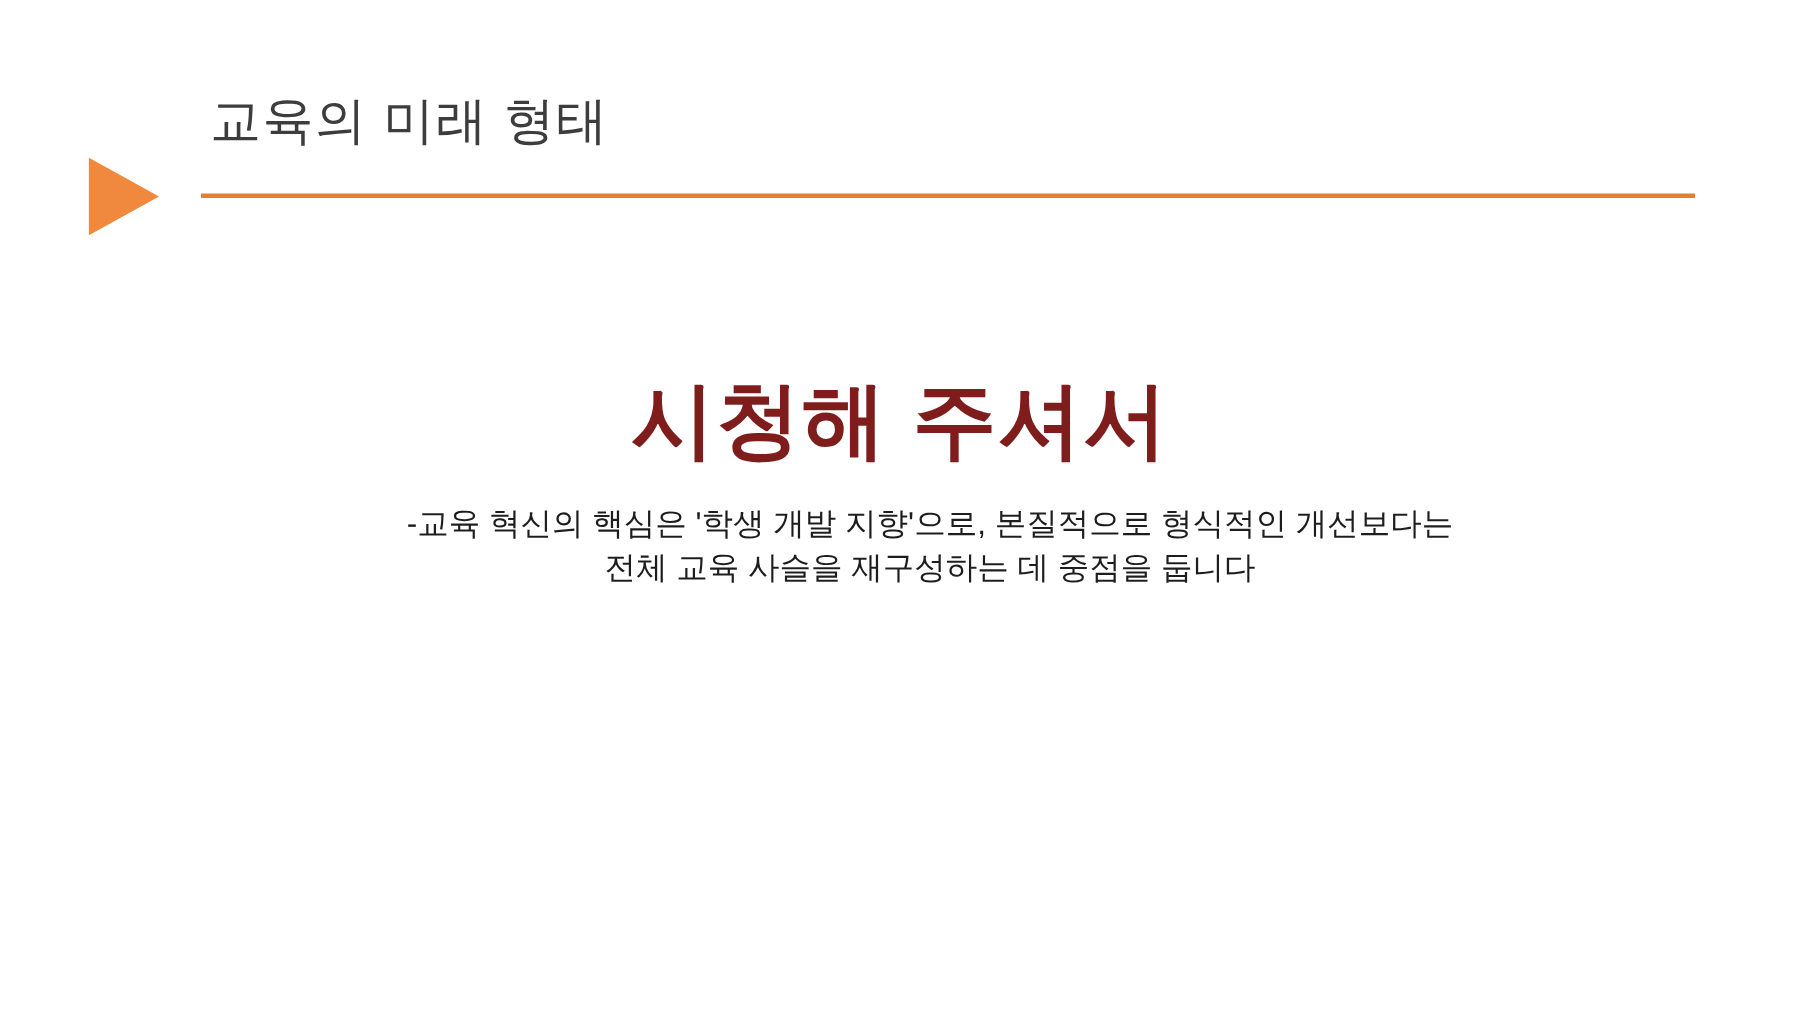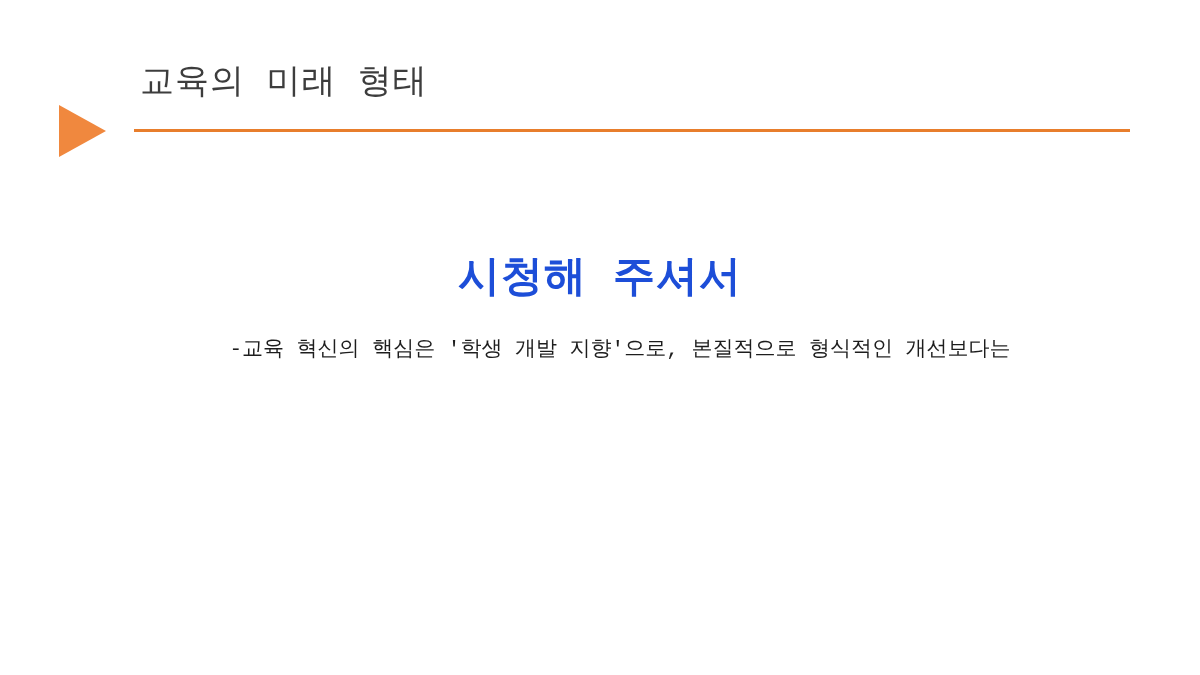--- a/index.html
+++ b/index.html
@@ -3,21 +3,21 @@
 <meta charset="utf-8">
 <style>
   * { margin: 0; padding: 0; box-sizing: border-box; }
   html, body { background: #ffffff; }
   .slide {
     position: relative;
     width: 1200px;
     height: 543px;
     background: #ffffff;
     overflow: hidden;
-    font-family: Liberation Mono, monospace;
+    font-family: Liberation Sans, sans-serif;
   }
   .slide-title {
     position: absolute;
     left: 140px;
     top: 58px;
     font-size: 34px;
     font-weight: 400;
     color: #3d3d3d;
     letter-spacing: 1px;
     white-space: nowrap;
@@ -40,24 +40,24 @@
     background-color: #E87E2C;
   }
   .main-block {
     position: absolute;
     left: 0;
     right: 0;
     top: 246px;
     text-align: center;
   }
   .main-heading {
-    font-size: 42px;
+    font-size: 56px;
     line-height: 67px;
     font-weight: 700;
-    color: #1d4ed8;
+    color: #7f1d1d;
     letter-spacing: 1px;
   }
   .subtitle {
     margin-top: 22px;
     font-size: 21px;
     line-height: 29px;
     font-weight: 400;
     color: #1d1d1d;
     margin-left: 40px;
   }
@@ -72,16 +72,17 @@
   <div class="accent-triangle" style="background-color: rgb(240, 136, 62);"></div>
 
   <div class="accent-rule" style="background-color: rgb(232, 126, 44);"></div>
 
   <div class="main-block">
     <div class="main-heading">
       <div>시청해 주셔서</div>
     </div>
     <div class="subtitle">
       <div>-교육 혁신의 핵심은 '학생 개발 지향'으로, 본질적으로 형식적인 개선보다는</div>
+      <div>전체 교육 사슬을 재구성하는 데 중점을 둡니다</div>
     </div>
   </div>
 
 </div>
 
 </body></html>

